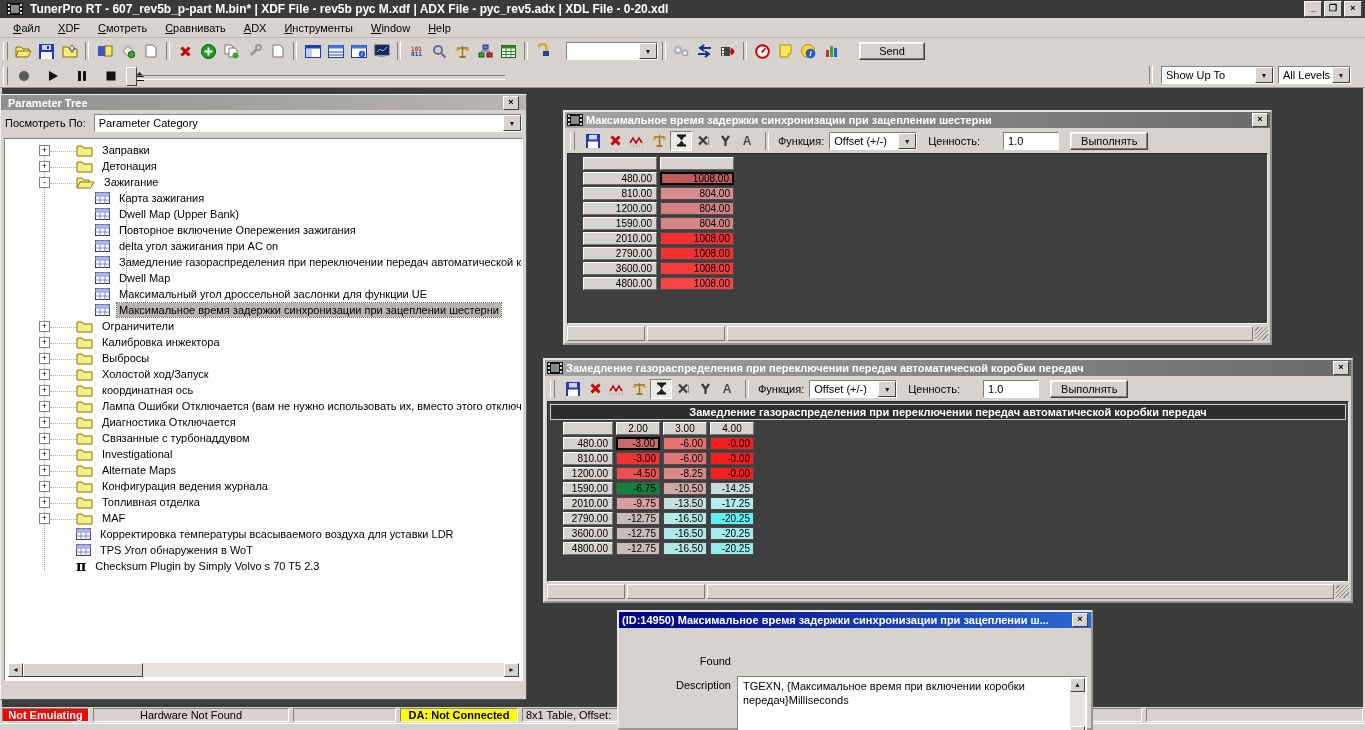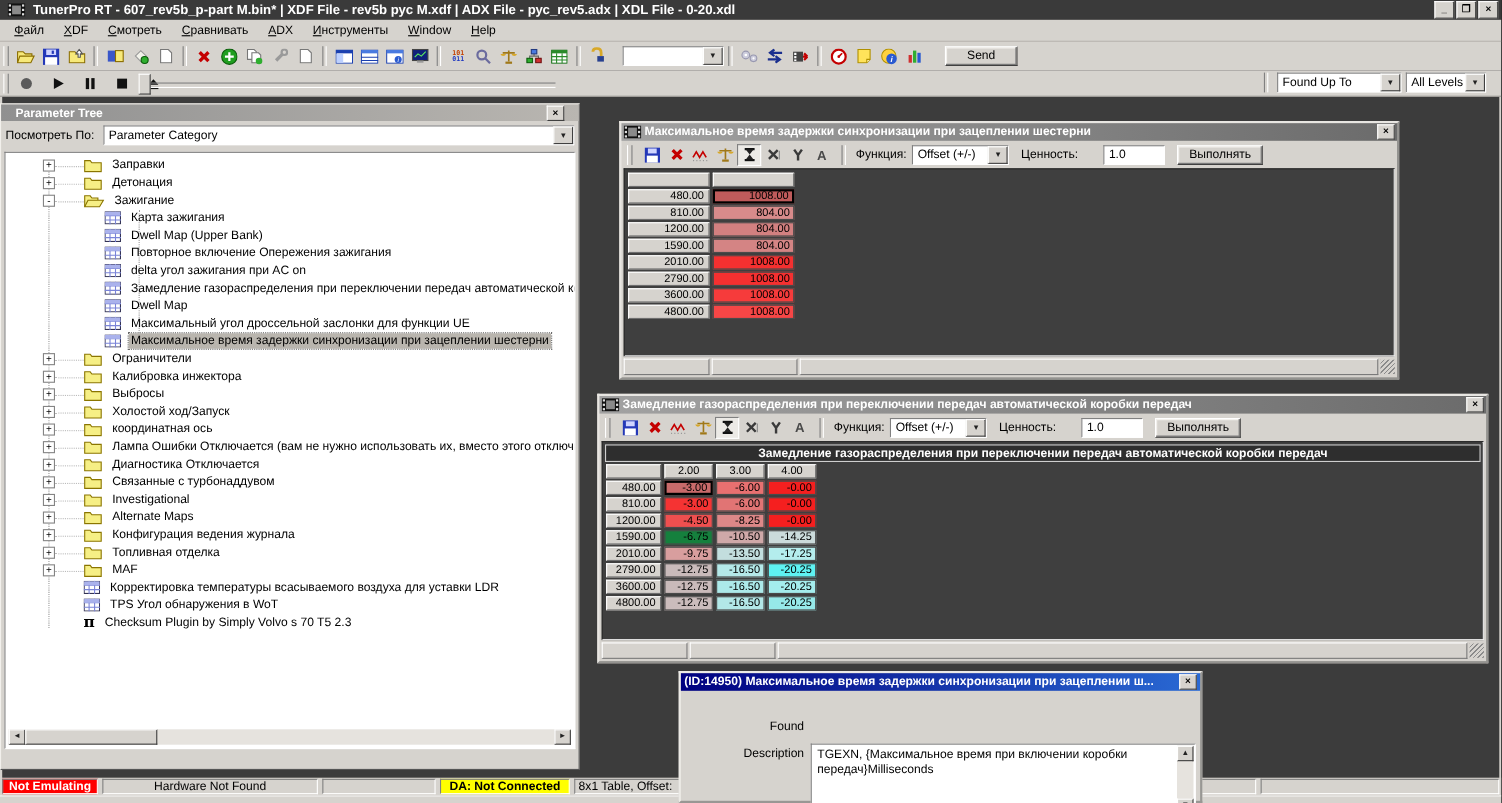--- a/index.html
+++ b/index.html
@@ -37,21 +37,21 @@
   .slider-thumb{position:absolute;left:126px;top:3px;width:9px;height:17px;background:#d6d3ce;border:1px solid;border-color:#fff #404040 #404040 #fff;}
   .tb2-right{position:absolute;right:14px;top:2px;display:flex;align-items:center;gap:4px;}
   
   .frame-l{position:absolute;left:0;top:88px;width:2px;bottom:0;background:#d6d3ce;}
   .frame-r{position:absolute;right:0;top:88px;width:2px;bottom:0;background:#d6d3ce;}
   .bstrip{position:absolute;left:0;top:723px;width:1365px;height:7px;background:#d6d3ce;border-top:1px solid #fff;z-index:1;}
   
   .ppanel{position:absolute;left:0;top:94px;width:527px;height:606px;background:#d6d3ce;
           border:1px solid;border-color:#f2f0ec #555 #555 #f2f0ec;box-sizing:border-box;z-index:2;}
   .ptitle{height:15px;background:linear-gradient(90deg,#909090,#b9b6b1);display:flex;align-items:center;
-          color:#fff;font-weight:bold;padding:0 13px;gap:4px;}
+          color:#fff;font-weight:bold;padding:0 7px;gap:4px;}
   .xbtn{margin-left:auto;width:14px;height:12px;background:#d6d3ce;border:1px solid;border-color:#fff #404040 #404040 #fff;
         font-size:9px;line-height:10px;text-align:center;color:#000;font-weight:bold;}
   .pviewrow{height:25px;display:flex;align-items:center;gap:8px;padding:0 4px;}
   .pviewrow .combo{flex:1;}
   .ptree{position:absolute;left:3px;right:3px;top:43px;bottom:18px;background:#fff;overflow:hidden;
          border:1px solid;border-color:#808080 #fff #fff #808080;}
   .guide{position:absolute;border-left:1px dotted #9a9a9a;width:0;}
   .tree-row{height:16px;display:flex;align-items:center;white-space:nowrap;position:relative;}
   .tree-row .expand{width:11px;height:11px;box-sizing:border-box;border:1px solid #848484;background:#fff;
         font-size:9px;line-height:8px;text-align:center;margin-left:34px;flex:none;}
@@ -74,21 +74,21 @@
   .ctoolbar{height:25px;flex:none;display:flex;align-items:center;gap:3px;padding:0 2px;}
   .tbtn{width:22px;height:20px;display:flex;align-items:center;justify-content:center;}
   .tbtn.pressed{border:1px solid;border-color:#808080 #fff #fff #808080;background:#eceae6;box-sizing:border-box;}
   .lblsm{margin:0 2px;white-space:nowrap;}
   .ccontent{flex:1;margin:0 2px;background:#3f3f3f;border:1px solid;border-color:#2a2a2a #f0f0f0 #f0f0f0 #2a2a2a;position:relative;overflow:hidden;}
   .cstatus{height:17px;flex:none;display:flex;align-items:center;gap:2px;padding:1px 2px;}
   .sb{height:13px;background:#d6d3ce;border:1px solid;border-color:#fff #7a7a7a #7a7a7a #fff;}
   .sgrip{width:13px;height:13px;background:repeating-linear-gradient(135deg,#d6d3ce 0 2px,#8a8a8a 2px 3px);}
   
   .tbl{position:absolute;left:3px;top:3px;}
-  .trow{display:flex;height:13px;margin-bottom:2px;}
+  .trow{display:flex;height:13px;margin-bottom:2px;margin-left:12px;}
   .acell,.hcell,.vcell{box-sizing:border-box;font-size:10px;line-height:12px;}
   .acell{width:74px;background:#d6d3ce;border:1px solid;border-color:#fff #6e6e6e #6e6e6e #fff;text-align:right;padding-right:4px;margin-right:3px;}
   .hcell{background:#d6d3ce;border:1px solid;border-color:#fff #6e6e6e #6e6e6e #fff;text-align:center;margin-right:3px;}
   .vcell{text-align:right;padding-right:3px;border:1px solid #4a4a4a;margin-right:3px;color:#000;}
   .vcell.sel{border:2px solid #000;line-height:10px;}
   .t2head{margin:2px 2px 1px 2px;height:14px;background:#2e2e2e;color:#fff;font-weight:bold;text-align:center;
           line-height:14px;border:1px solid #cfcfcf;font-size:11px;white-space:nowrap;overflow:hidden;}
   
   .dlg{position:absolute;left:617px;top:610px;width:476px;height:120px;background:#d6d3ce;border:2px outset #eceae6;
        box-sizing:border-box;z-index:6;}
@@ -392,21 +392,21 @@
             <path d="M2 7 L6.5 2 L11 7z" fill="#111"></path>
             <rect x="2" y="9" width="9" height="2" fill="#111"></rect>
           </svg>
         </span>
       </span>
     <span class="slider-track"></span>
     <span class="slider-thumb"></span>
     <span class="tb2-right">
       <span class="tsep"></span>
       <span class="combo" style="width:113px">
-        <span class="ctext">Found Up To</span>
+        <span class="ctext">Show Up To</span>
         <span class="cbtn">▼</span>
       </span>
       <span class="combo" style="width:73px">
         <span class="ctext">All Levels</span>
         <span class="cbtn">▼</span>
       </span>
     </span>
   </div>
 
   <div class="frame-l"></div>

